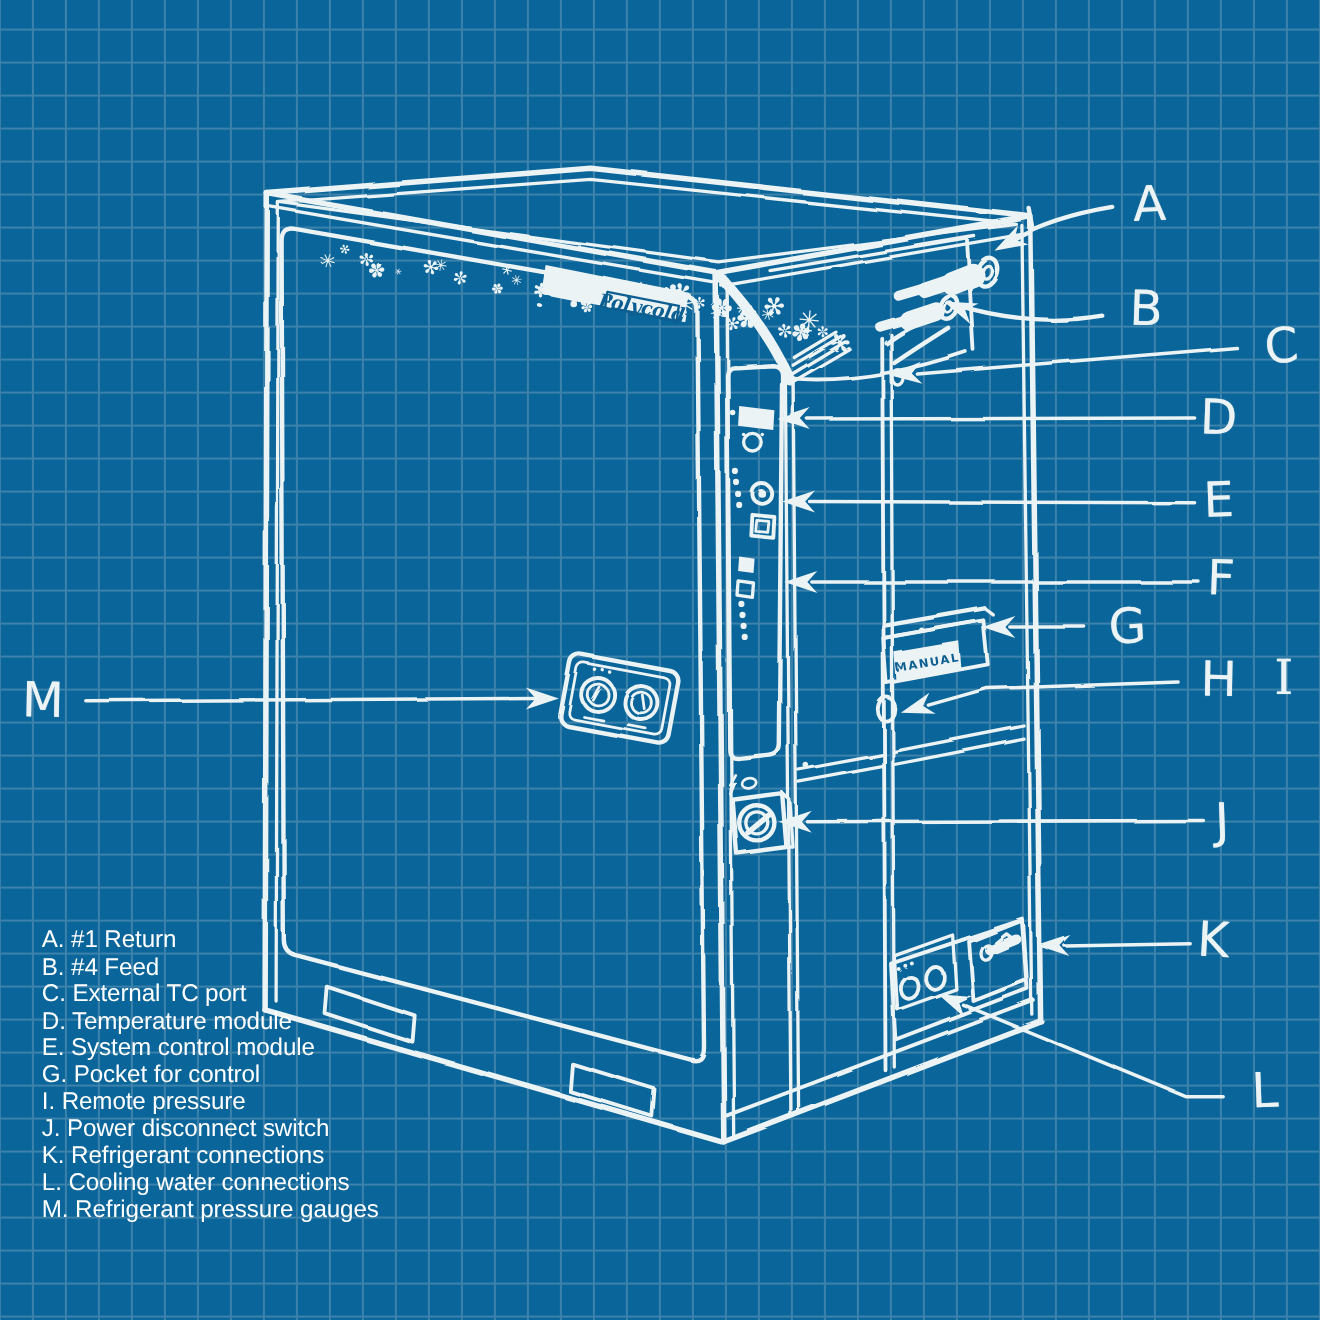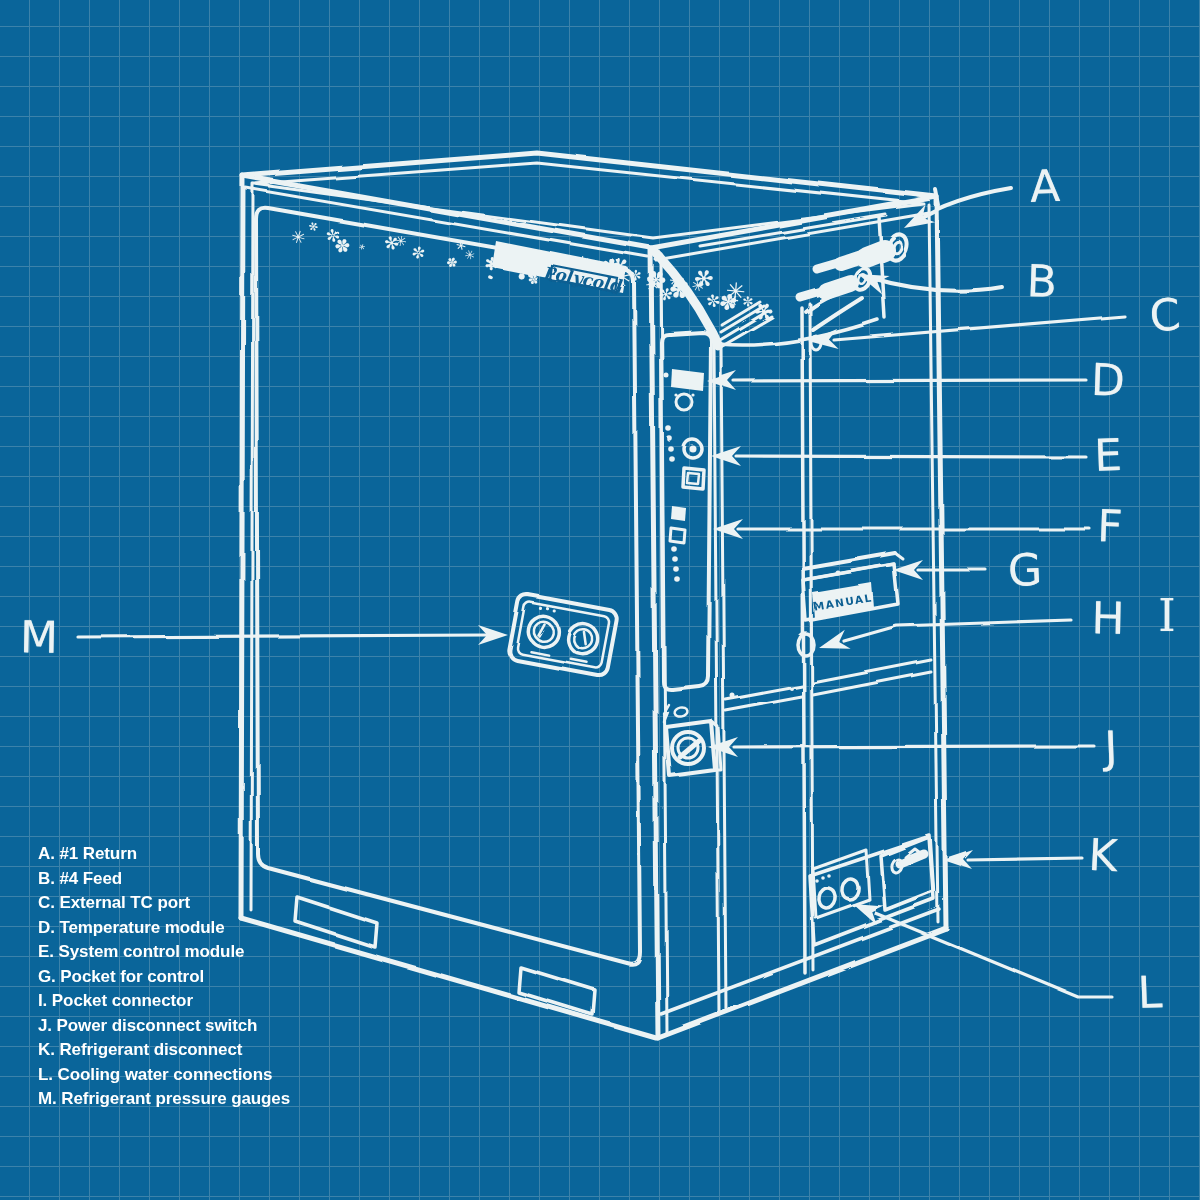--- a/index.html
+++ b/index.html
@@ -21,21 +21,21 @@
     background-position:-1px -4px;
     font-family:"Liberation Sans", sans-serif;
   }
   #stage{position:absolute;inset:0;}
   svg.diagram{position:absolute;left:0;top:0;}
   .sk{stroke:var(--sketch);fill:none;stroke-linecap:round;stroke-linejoin:round;}
   .fillsk{fill:var(--sketch);stroke:none;}
   .legend{
     position:absolute;left:38px;top:842px;
     color:var(--legend);
-    font-weight:bold;font-size:17px;line-height:24.55px;
+    font-weight:normal;font-size:22px;line-height:24.55px;
     letter-spacing:-0.1px;
   }
   .legend .row{white-space:nowrap;}
   .callout{
     position:absolute;
     color:var(--sketch);
     font-family:"DejaVu Sans", sans-serif;
     font-size:44px;font-weight:400;
     transform:translate(-50%,-54%) rotate(var(--rot,0deg));
     text-shadow:0 0 1px rgba(236,243,244,.6);
@@ -321,19 +321,19 @@
       <div class="callout" style="left: 39px; top: 639px; --rot: 1deg;">M</div>
     </div>
 
   <div class="legend" id="legend">
       <div class="row">A. #1 Return</div>
       <div class="row">B. #4 Feed</div>
       <div class="row">C. External TC port</div>
       <div class="row">D. Temperature module</div>
       <div class="row">E. System control module</div>
       <div class="row">G. Pocket for control</div>
-      <div class="row">I. Pocket connector</div>
+      <div class="row">I. Remote pressure</div>
       <div class="row">J. Power disconnect switch</div>
-      <div class="row">K. Refrigerant disconnect</div>
+      <div class="row">K. Refrigerant connections</div>
       <div class="row">L. Cooling water connections</div>
       <div class="row">M. Refrigerant pressure gauges</div>
     </div>
 </div>
 
 </body></html>

